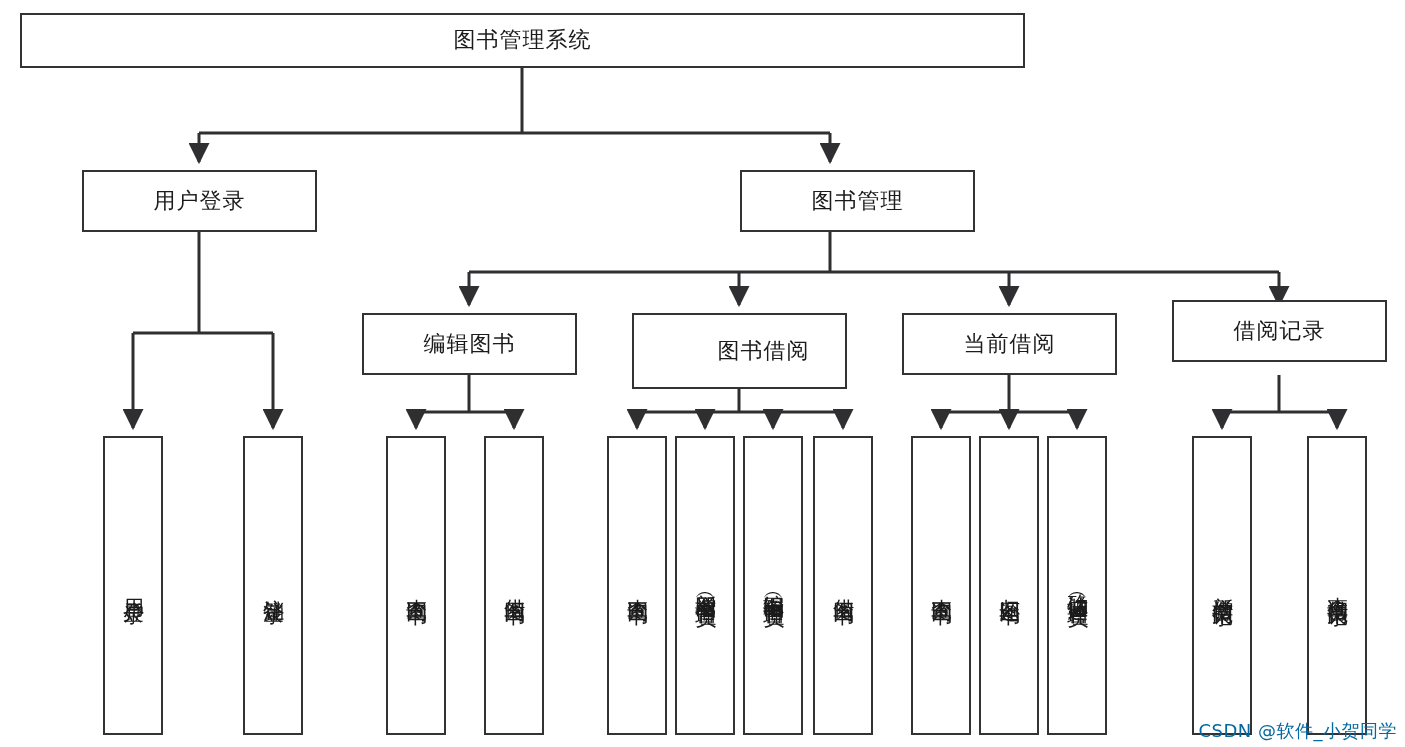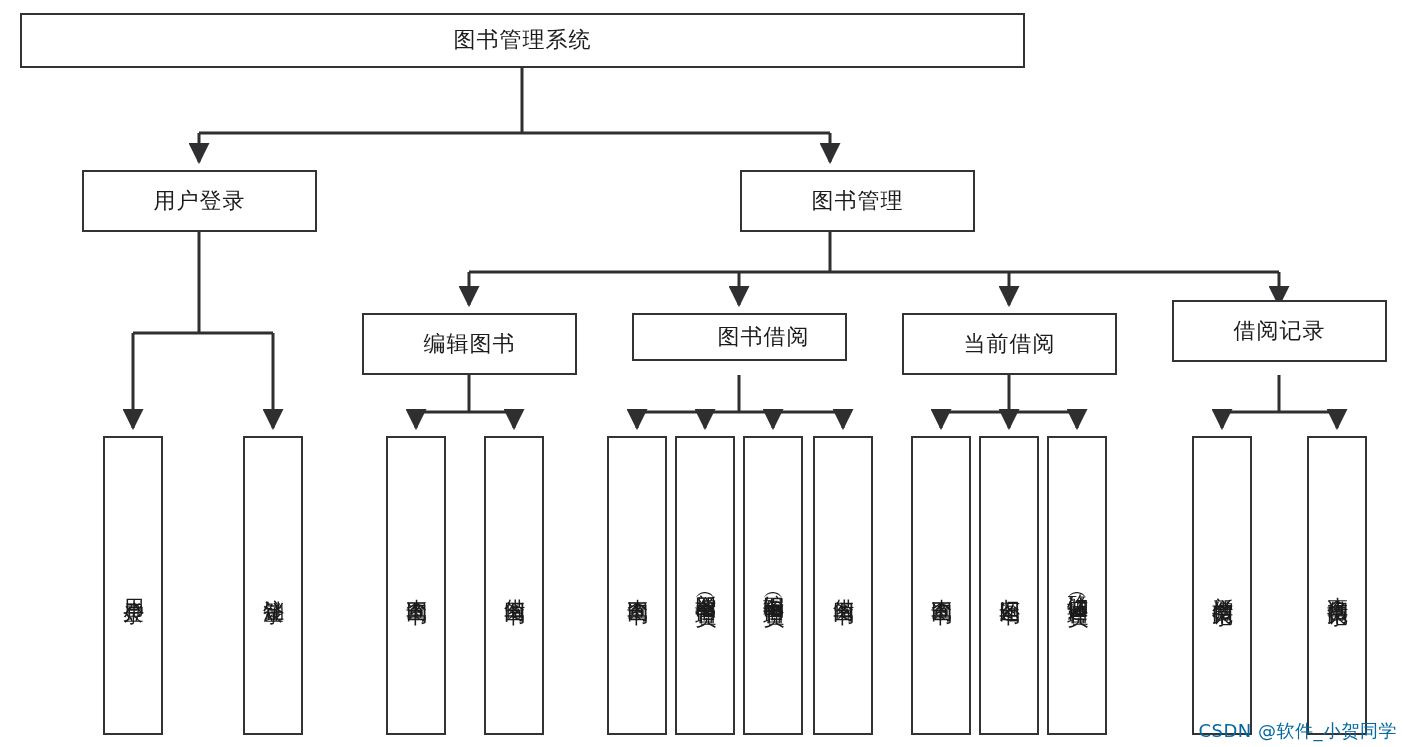--- a/index.html
+++ b/index.html
@@ -114,21 +114,21 @@
   <div class="node h" style="left:82px;top:170px;width:235px;height:62px;">
     <span>用户登录</span>
   </div>
   <div class="node h" style="left:712px;top:170px;width:235px;height:62px;margin-left:28px;">
     <span>图书管理</span>
   </div>
 
   <div class="node h" style="left:362px;top:313px;width:215px;height:62px;">
     <span>编辑图书</span>
   </div>
-  <div class="node h" style="left:632px;top:313px;width:215px;height:48px;padding-left:48px;">
+  <div class="node h" style="left:632px;top:313px;width:215px;height:76px;padding-left:48px;">
     <span>图书借阅</span>
   </div>
   <div class="node h" style="left:902px;top:313px;width:215px;height:62px;">
     <span>当前借阅</span>
   </div>
   <div class="node h" style="left:1172px;top:300px;width:215px;height:62px;">
     <span>借阅记录</span>
   </div>
 
   <div class="node v" style="left:103px;top:436px;width:60px;height:299px;">

